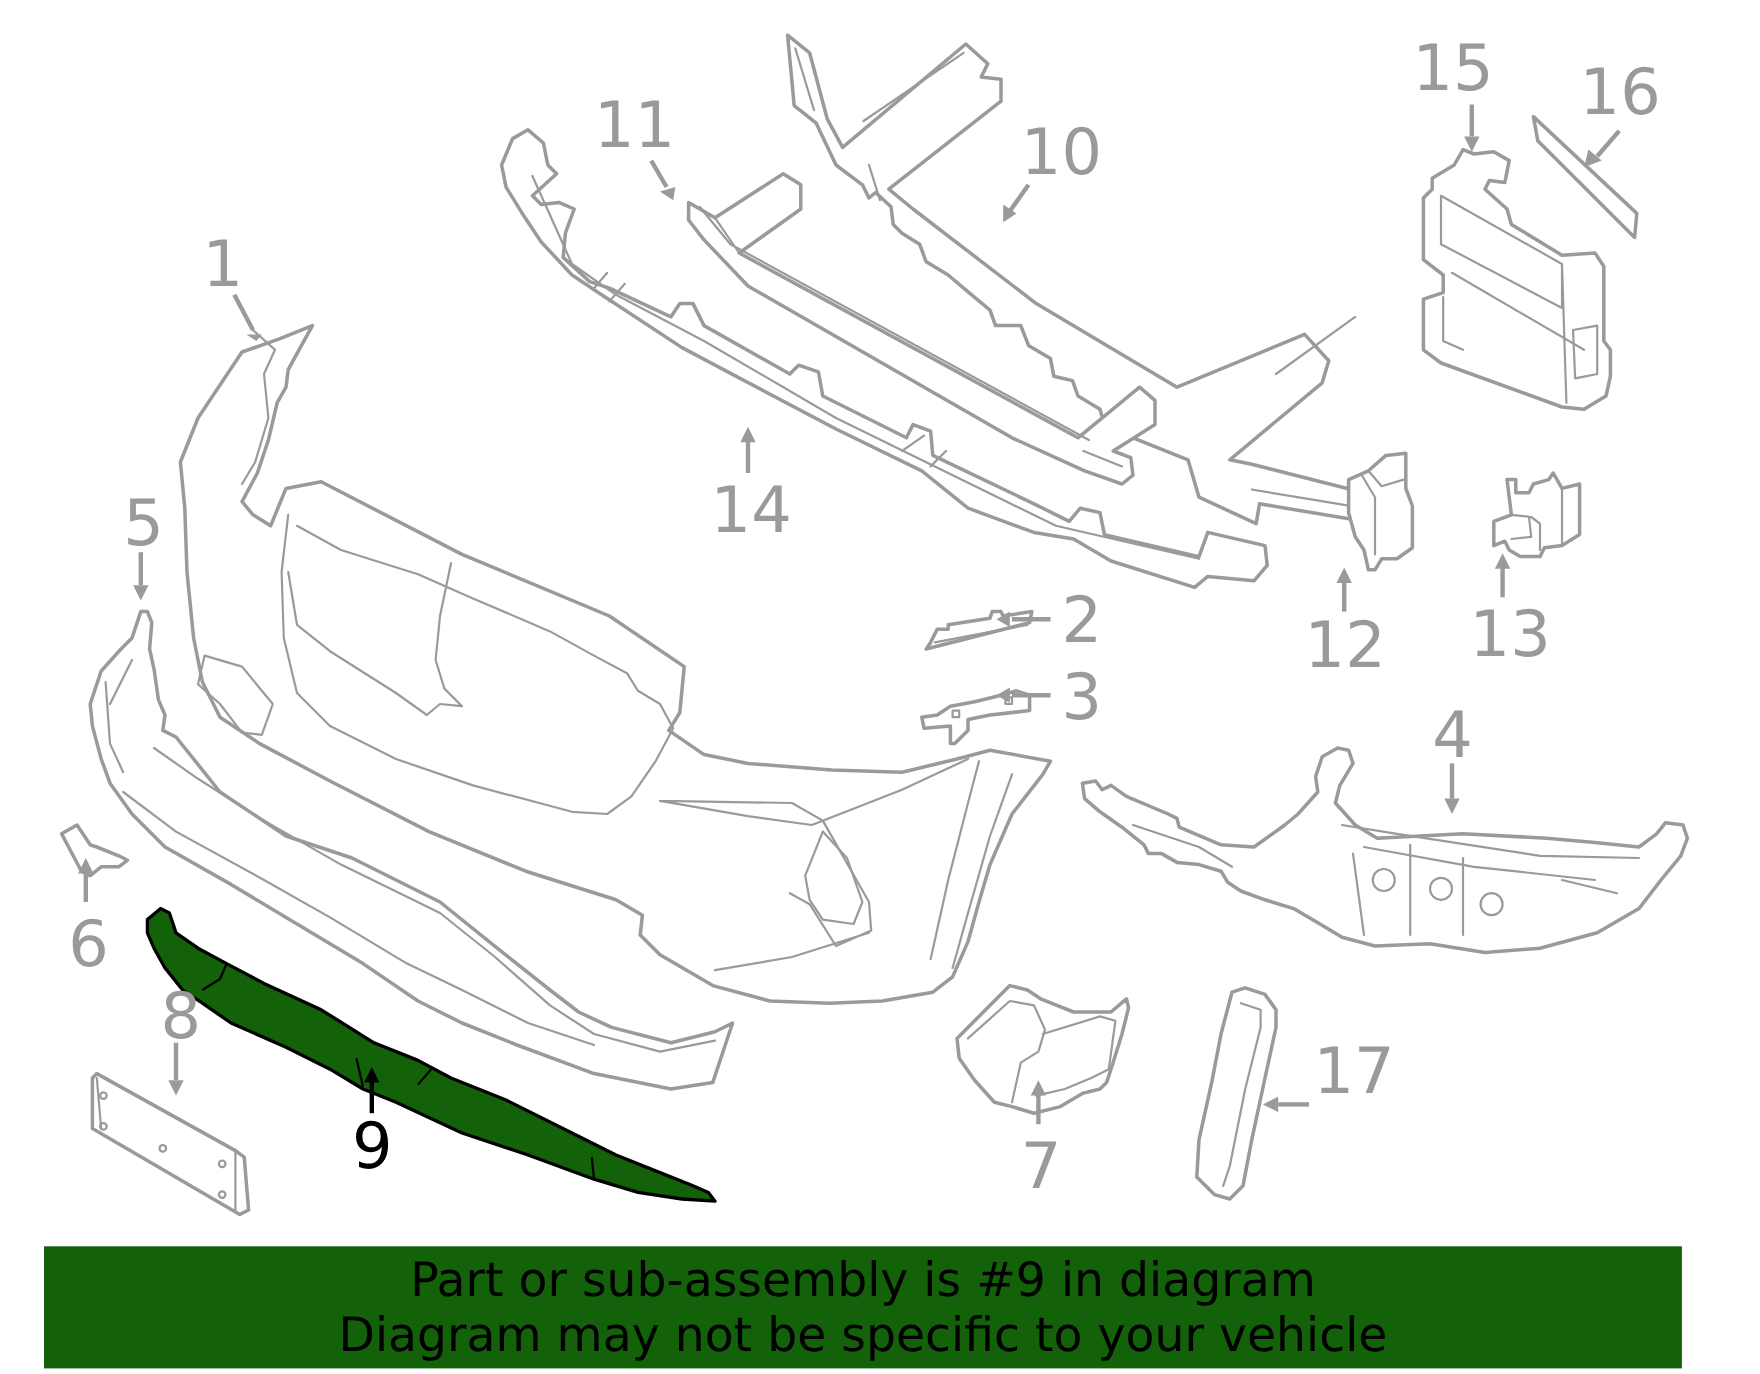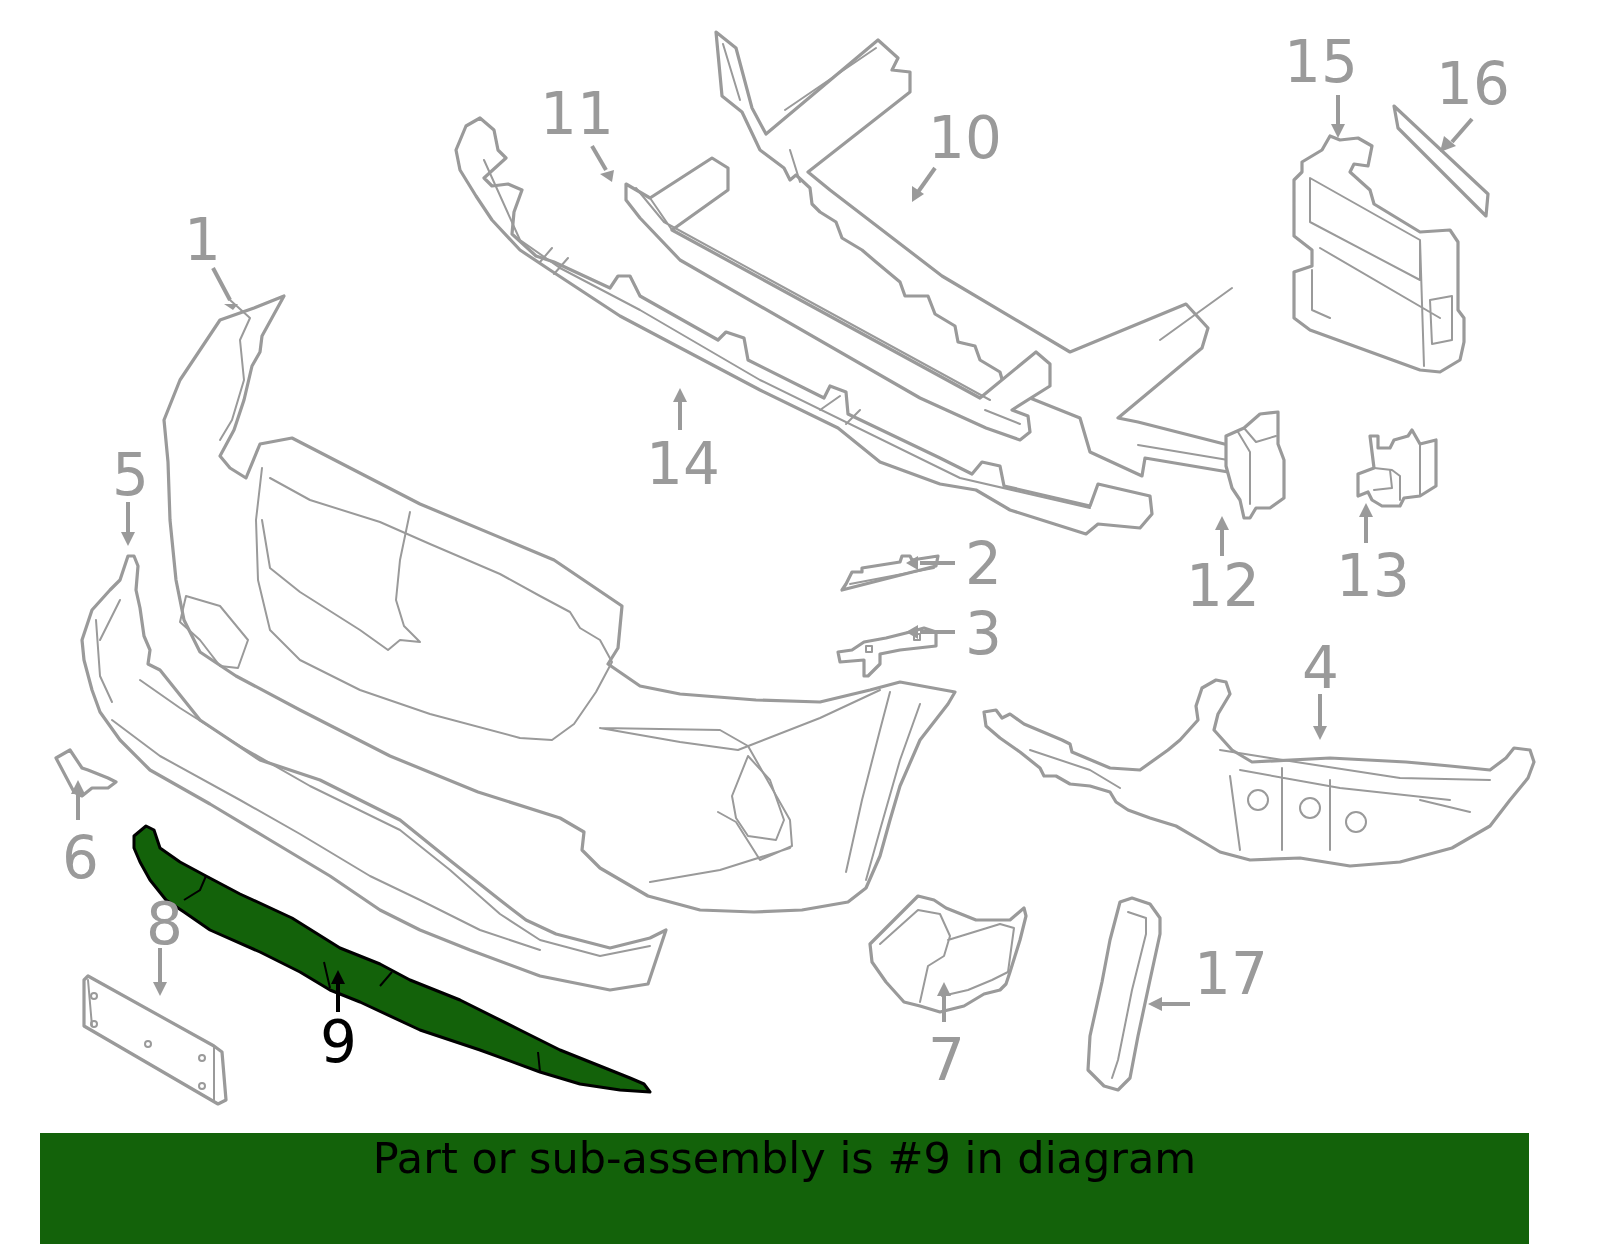--- a/index.html
+++ b/index.html
@@ -11,21 +11,21 @@
     .hl { fill: #13620a; stroke: #000000; stroke-width: 3; stroke-linejoin: round; }
     .hl-line { fill: none; stroke: #000000; stroke-width: 2; }
     .leader { stroke: #9a9a9a; stroke-width: 4; fill: none; }
     .leader-head { fill: #9a9a9a; }
     .leader-hl { stroke: #000000; stroke-width: 4; fill: none; }
     .leader-head-hl { fill: #000000; }
     .callout { font-family: "DejaVu Sans", sans-serif; font-size: 58px; fill: #9a9a9a; }
     .callout-hl { fill: #000000; }
     .banner { position: absolute; left: 40px; top: 1133px; width: 1489px; height: 111px;
               background: #13620a; display: flex; flex-direction: column; align-items: center;
-              justify-content: flex-start; }
+              justify-content: center; }
     .banner-line { font-family: "DejaVu Sans", sans-serif; font-size: 43px; line-height: 50px;
                    color: #000000; white-space: nowrap; }
   </style>
 </head>
 <body>
 
 <svg id="diagram" viewBox="0 0 1600 1249" xmlns="http://www.w3.org/2000/svg">
 
   <g>
     <path class="part" d="M716,32 L736,48 L752,108 L766,134 L878,40 L898,58 L892,70 L910,72 L910,92 L808,172 L830,190 L942,276 L1070,352 L1186,304 L1208,328 L1202,348 L1118,418 L1138,422 L1240,448 L1252,462 L1252,476 L1145,458 L1142,476 L1090,452 L1080,418 L1030,398 L1005,390 L1000,372 L980,360 L975,346 L958,342 L955,326 L935,314 L928,296 L905,296 L900,282 L876,262 L862,250 L842,238 L836,222 L820,212 L812,204 L810,188 L796,175 L790,180 L784,168 L760,150 L742,112 L722,96 Z"></path>
@@ -178,13 +178,14 @@
     <text class="callout" x="1336" y="596">13</text>
     <text class="callout" x="646" y="484">14</text>
     <text class="callout" x="1284" y="82">15</text>
     <text class="callout" x="1436" y="104">16</text>
     <text class="callout" x="1194" y="994">17</text>
   </g>
 </svg>
 
 <div class="banner">
   <div class="banner-line">Part or sub-assembly is #9 in diagram</div>
+  <div class="banner-line">Diagram may not be specific to your vehicle</div>
 </div>
 
 </body></html>

